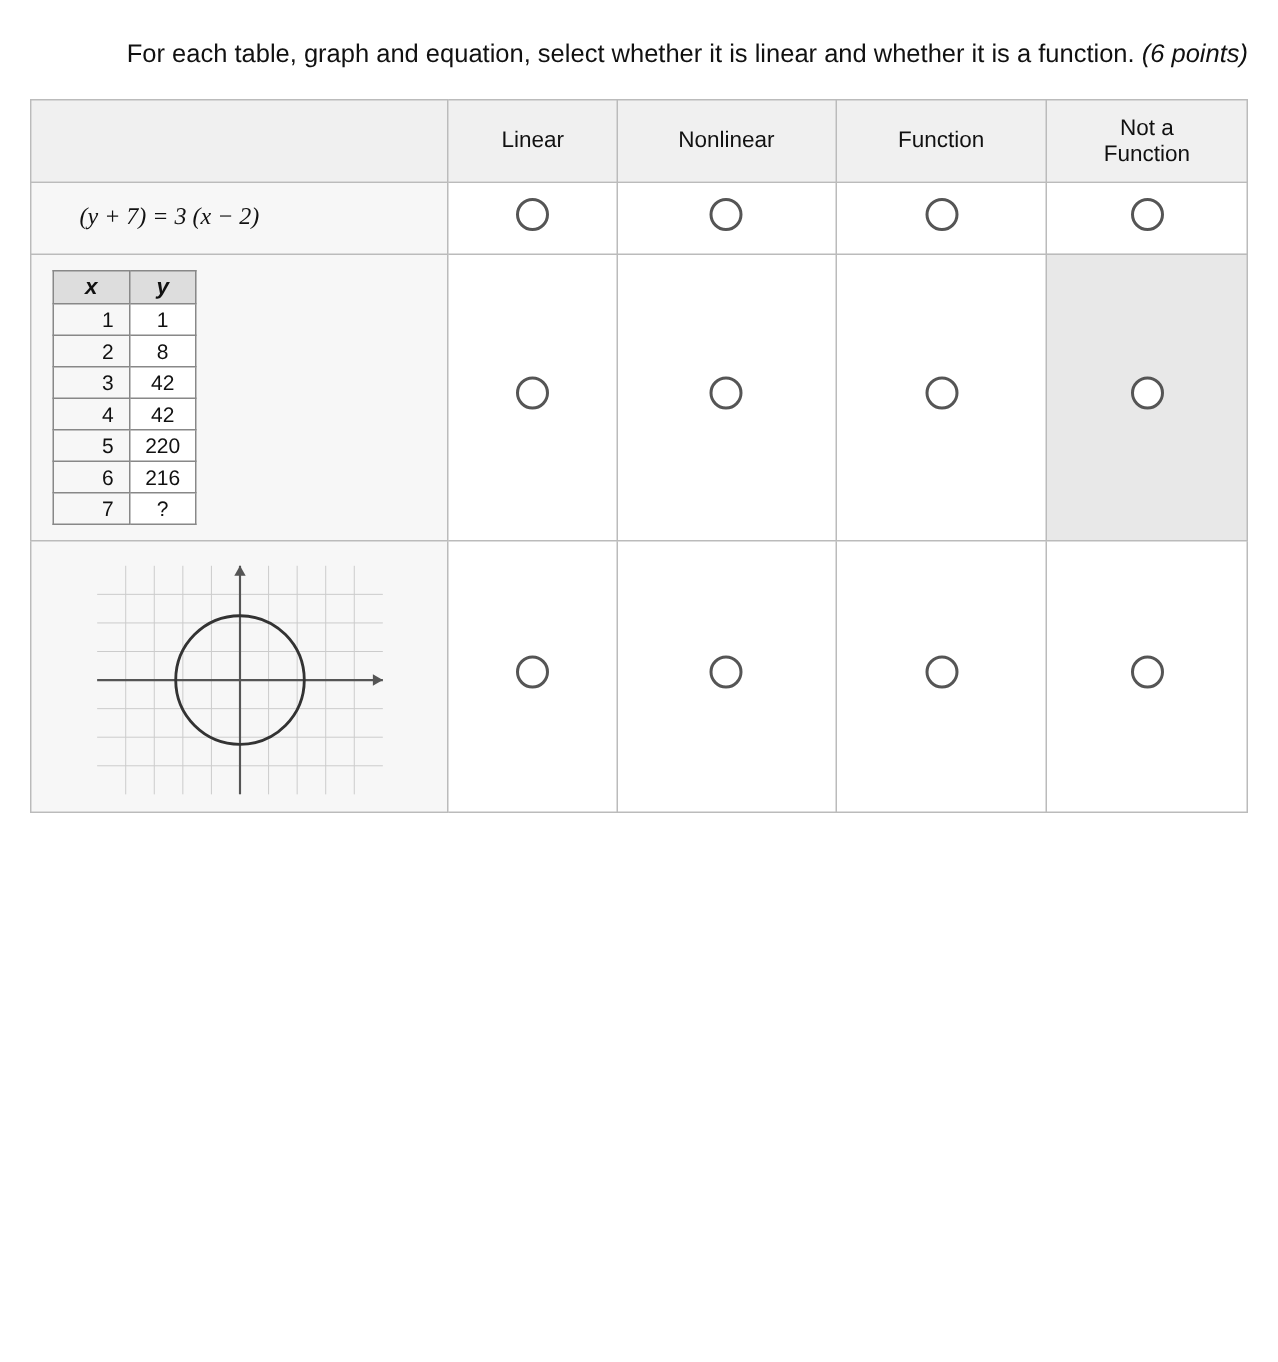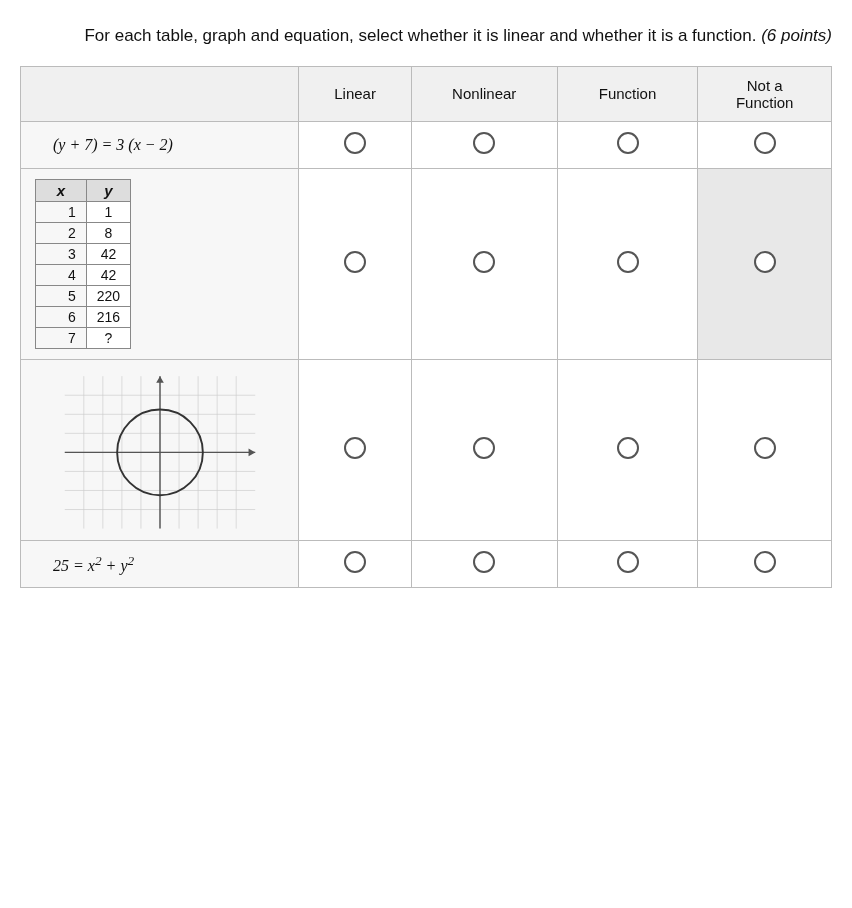--- a/index.html
+++ b/index.html
@@ -236,31 +236,14 @@
         <span class="radio-btn"></span>
       </td>
       <td class="col-function radio-cell">
         <span class="radio-btn"></span>
       </td>
       <td class="col-notfunc radio-cell">
         <span class="radio-btn"></span>
       </td>
     </tr>
 
-    <tr>
-      <td class="col-label">
-        <span class="equation">25 = x<sup>2</sup> + y<sup>2</sup></span>
-      </td>
-      <td class="col-linear radio-cell">
-        <span class="radio-btn"></span>
-      </td>
-      <td class="col-nonlinear radio-cell">
-        <span class="radio-btn"></span>
-      </td>
-      <td class="col-function radio-cell">
-        <span class="radio-btn"></span>
-      </td>
-      <td class="col-notfunc radio-cell">
-        <span class="radio-btn"></span>
-      </td>
-    </tr>
   </tbody>
 </table>
 
 </body></html>

